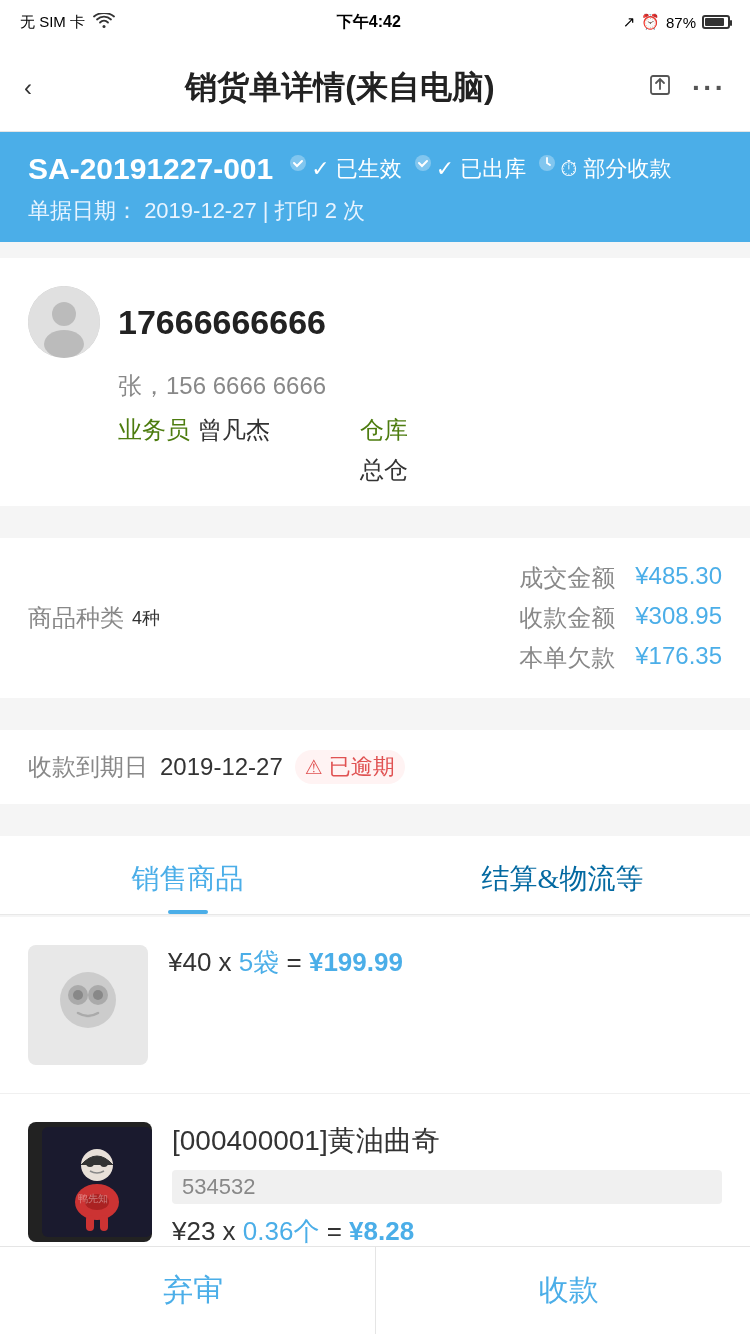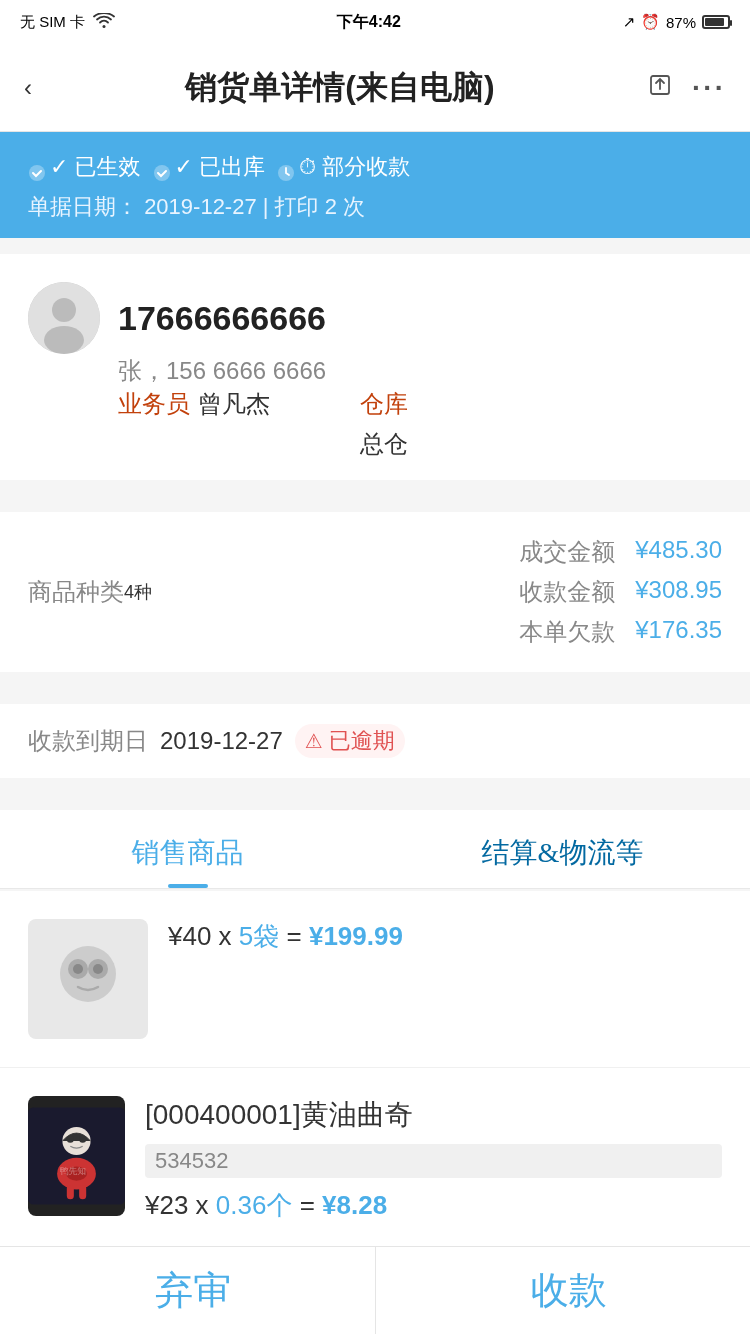--- a/index.html
+++ b/index.html
@@ -79,36 +79,36 @@
       gap: 16px;
       margin-bottom: 10px;
     }
     .order-id {
       font-size: 30px;
       font-weight: 700;
       color: #fff;
     }
     .badges { display: flex; gap: 12px; align-items: center; }
     .badge {
-      display: flex; align-items: flex-end; gap: 4px;
+      display: flex; align-items: flex-start; gap: 4px;
       font-size: 22px; color: #fff;
     }
     .header-sub {
       font-size: 22px;
       color: #e8f4ff;
     }
 
     
     .customer-section {
       background: #fff;
       padding: 28px 28px 20px;
       margin-top: 16px;
       display: flex;
       flex-direction: column;
-      gap: 1px;
+      gap: 12px;
     }
     .customer-top {
       display: flex;
       align-items: center;
       gap: 18px;
     }
     .customer-avatar {
       width: 72px; height: 72px;
       border-radius: 50%;
       background: #ccc;
@@ -127,32 +127,32 @@
       padding-left: 90px;
     }
     .customer-staff {
       display: flex;
       font-size: 24px;
       color: #888;
       padding-left: 90px;
       gap: 30px;
     }
     .staff-item { display: flex; gap: 8px; }
-    .staff-label { color: #c2410c; }
+    .staff-label { color: #4d7c0f; }
     .staff-value { color: #333; }
 
     
     .stats-section {
       background: #fff;
       padding: 24px 28px;
       margin-top: 16px;
       display: flex;
       justify-content: space-between;
     }
-    .stats-left { display: flex; align-items: center; gap: 0; }
+    .stats-left { display: flex; align-items: center; gap: 8px; }
     .stats-label { font-size: 24px; color: #888; }
     .stats-value { font-size: 18px; color: #333; font-weight: 500; }
     .stats-right { display: flex; flex-direction: column; gap: 8px; align-items: flex-end; }
     .stat-row { display: flex; gap: 20px; }
     .stat-name { font-size: 24px; color: #888; }
     .stat-amount { font-size: 24px; color: #4baee8; }
 
     
     .due-section {
       background: #fff;
@@ -243,32 +243,32 @@
       bottom: 0; left: 0;
       width: 750px;
       height: 88px;
       background: #fff;
       border-top: 1px solid #e5e5e5;
       display: flex;
     }
     .bottom-btn {
       flex: 1;
       display: flex; align-items: center; justify-content: center;
-      font-size: 38px;
+      font-size: 30px;
       cursor: pointer;
       padding-left: 12px;
     }
     .bottom-btn.reject { color: #4baee8; border-right: 1px solid #e5e5e5; }
     .bottom-btn.confirm { color: #4baee8; }
 
     
     .divider { height: 16px; background: #f5f5f5; }
 
     .product-thumb-owl {
-      width: 97px; height: 120px;
+      width: 124px; height: 120px;
       background: #222;
       border-radius: 8px;
       flex-shrink: 0;
       display: flex; align-items: center; justify-content: flex-end;
     }
   </style>
 </head>
 <body>
 
 <div class="status-bar">
@@ -304,20 +304,21 @@
         <rect x="3" y="3" width="18" height="18" rx="2" stroke="#555" stroke-width="1.8" fill="none"></rect>
         <path d="M8 10l4-4 4 4M12 6v10" stroke="#555" stroke-width="1.8" stroke-linecap="round"></path>
       </svg>
     </span>
     <span class="nav-action-icon" style="font-size:28px; letter-spacing:2px; font-weight:700;">···</span>
   </div>
 </div>
 
 <div class="header-band">
   <div class="header-band-top">
+    <span class="order-id">SA-20191227-001</span>
     <div class="badges">
       <span class="badge">
         <svg width="18" height="18" viewBox="0 0 18 18">
             <circle cx="9" cy="9" r="8" fill="rgba(255,255,255,0.3)"></circle>
             <path d="M5 9l3 3 5-5" stroke="#fff" stroke-width="2" fill="none" stroke-linecap="round"></path>
           </svg>
         <span>✓ 已生效</span>
       </span>
       <span class="badge">
         <svg width="18" height="18" viewBox="0 0 18 18">

